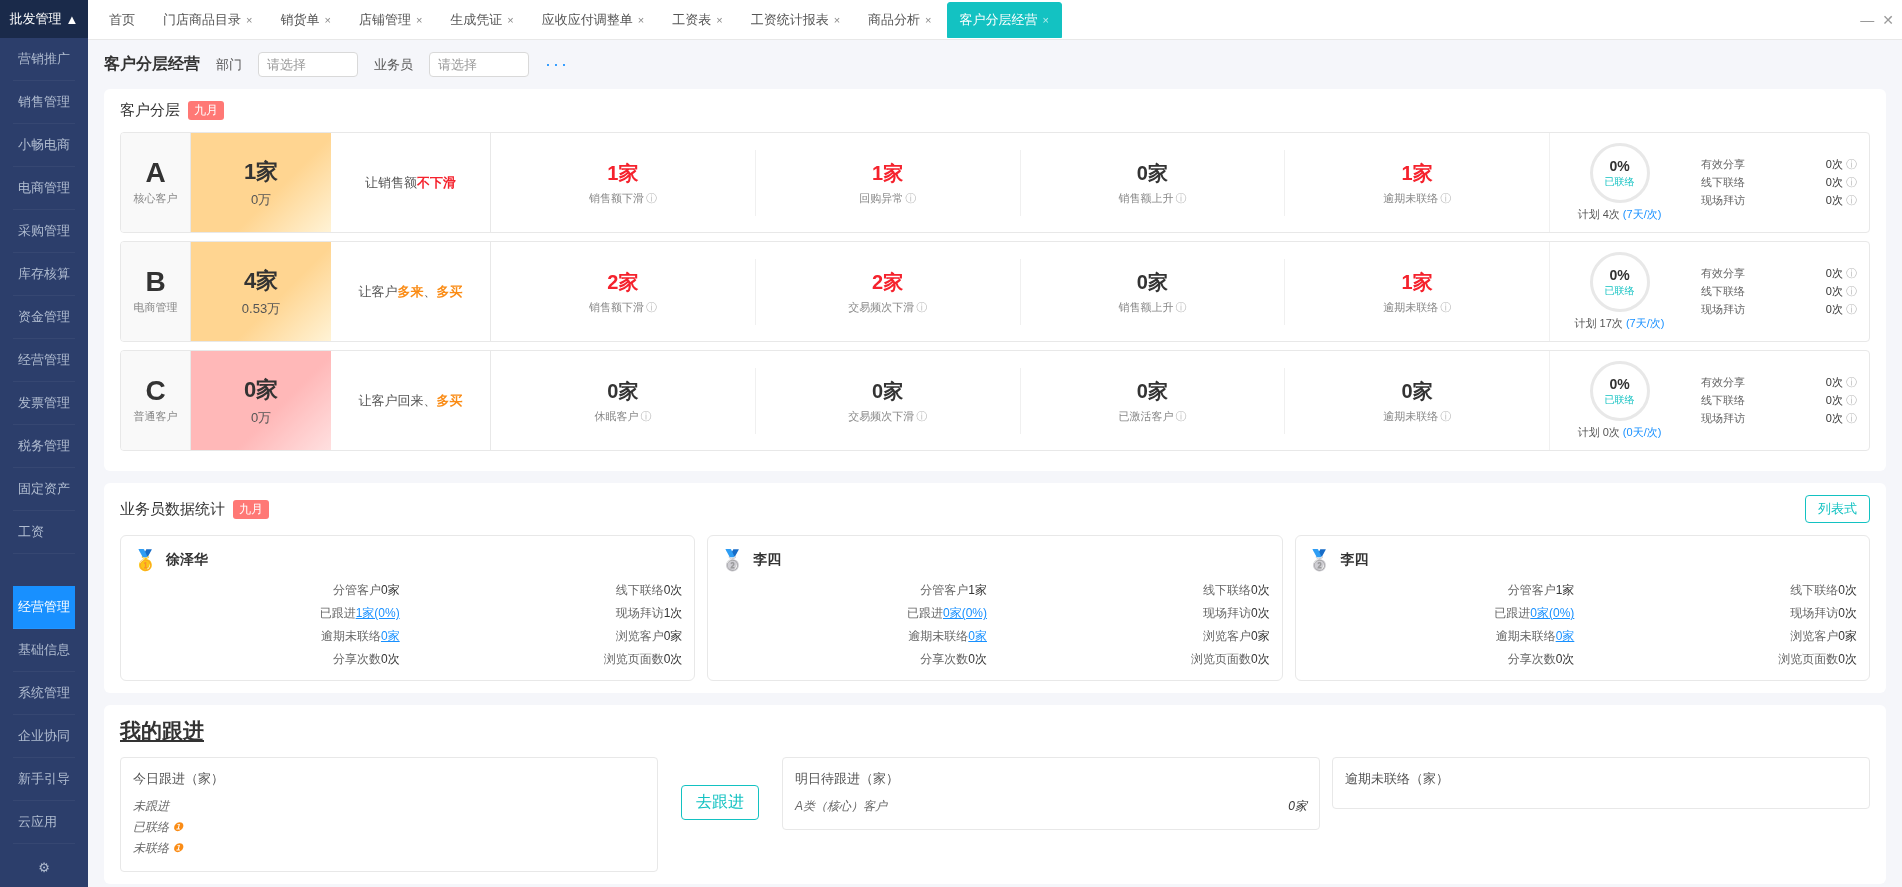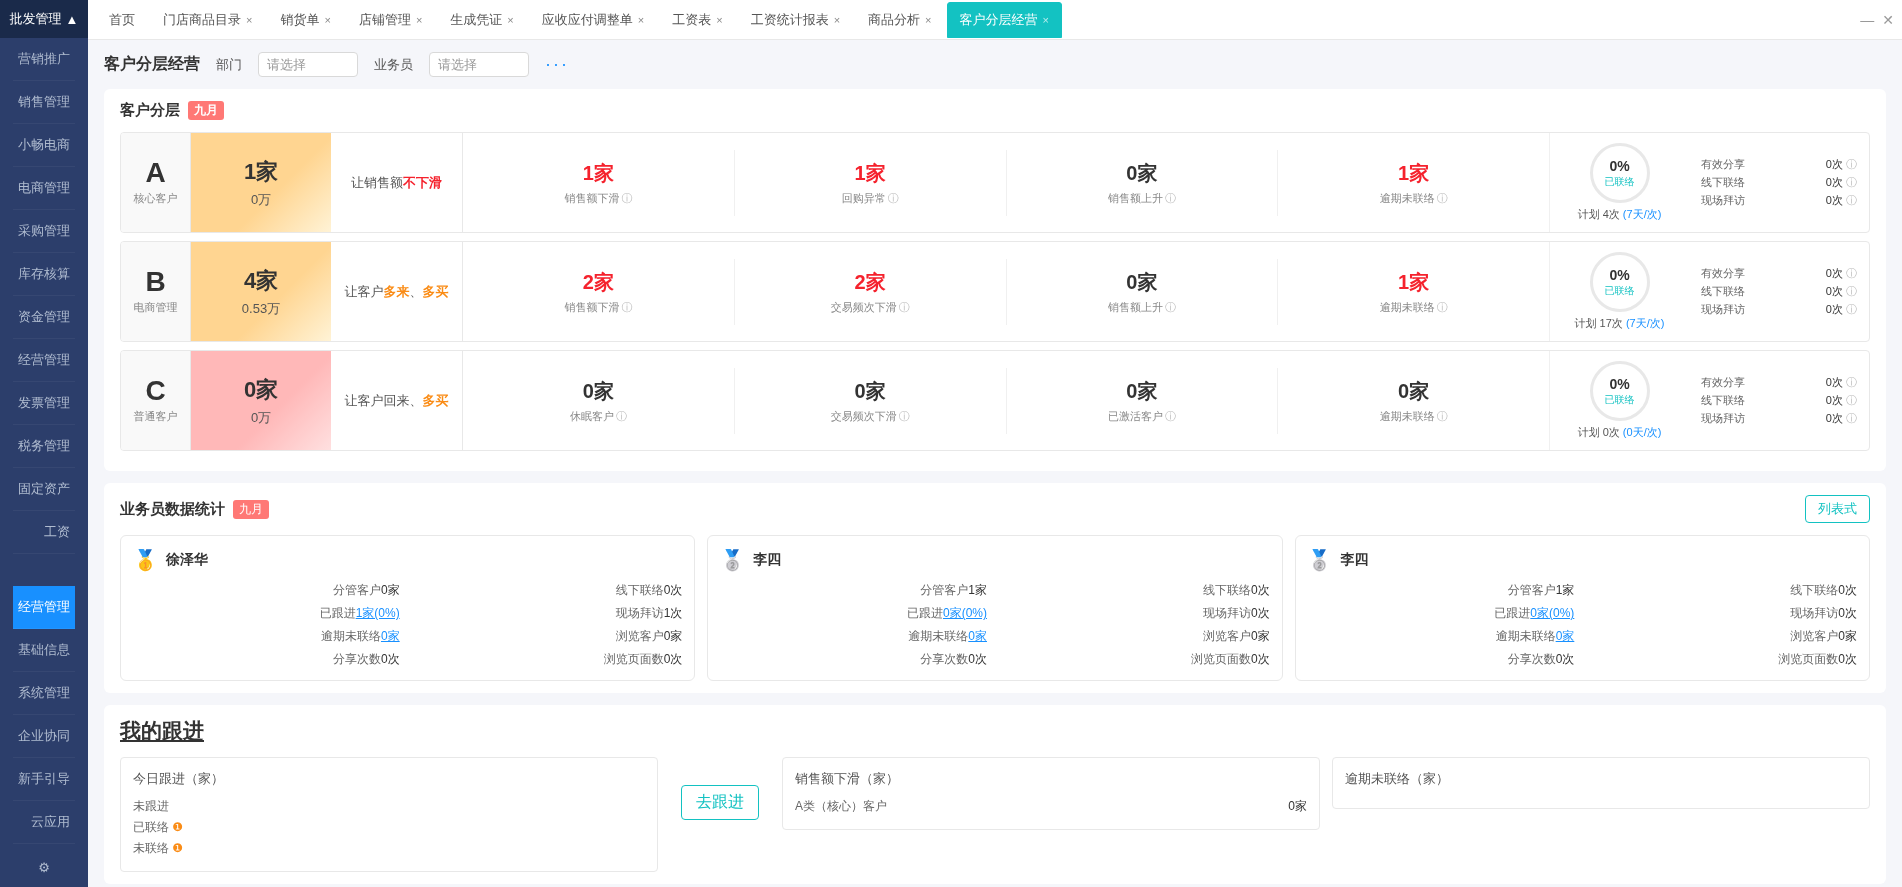--- a/index.html
+++ b/index.html
@@ -25,21 +25,21 @@
       font-size: 13px;
       color: #fff;
       display: flex;
       align-items: center;
       justify-content: center;
       gap: 4px;
       cursor: pointer;
     }
     .sidebar-item {
       width: 100%;
-      text-align: right;
+      text-align: left;
       padding: 12px 5px;
       color: #b0bcd0;
       cursor: pointer;
       font-size: 13px;
       border-bottom: 1px solid rgba(255,255,255,0.05);
     }
     .sidebar-item.active { background: #1890ff; color: #fff; margin-top: 32px; }
     .sidebar-bottom {
       margin-top: auto;
       width: 100%;
@@ -126,21 +126,21 @@
       border-radius: 6px;
       padding: 12px 16px;
       margin-bottom: 12px;
     }
     .section-header {
       display: flex;
       align-items: flex-end;
       gap: 8px;
       margin-bottom: 12px;
       font-size: 15px;
-      font-weight: 700;
+      font-weight: 400;
       color: #333;
     }
     .section-tag {
       background: #ff7875;
       color: #fff;
       border-radius: 3px;
       padding: 1px 6px;
       font-size: 12px;
     }
 
@@ -180,21 +180,21 @@
       padding: 10px;
       position: relative;
     }
     .tier-volume-a { background: linear-gradient(135deg, #ffd591 60%, #fff3d6 100%); }
     .tier-volume-b { background: linear-gradient(135deg, #ffd591 60%, #fff3d6 100%); }
     .tier-volume-c { background: linear-gradient(135deg, #ffb8b8 60%, #ffe0e0 100%); }
     .tier-count { font-size: 22px; font-weight: bold; color: #333; }
     .tier-amount { font-size: 13px; color: #555; margin-top: 4px; }
 
     .tier-strategy {
-      width: 132px;
+      width: 160px;
       display: flex;
       align-items: center;
       justify-content: center;
       padding: 10px;
       font-size: 13px;
       color: #555;
       border-right: 1px solid #e8e8e8;
     }
     .highlight-red { color: #f5222d; font-weight: bold; }
     .highlight-orange { color: #fa8c16; font-weight: bold; }
@@ -336,21 +336,21 @@
       color: #13c2c2;
       border-radius: 4px;
       padding: 6px 14px;
       cursor: pointer;
       font-size: 16px;
       display: flex;
       align-items: center;
       justify-content: center;
       margin-top: 20px;
     }
-    .followup-row { display: flex; justify-content: space-between; font-size: 12px; color: #666; padding: 2px 0; }
+    .followup-row { display: flex; justify-content: space-between; font-size: 12px; color: #666; padding: 2px 0; font-style: italic; }
     .followup-val { color: #333; }
 
     
     ::-webkit-scrollbar { width: 4px; height: 4px; }
     ::-webkit-scrollbar-thumb { background: #ccc; border-radius: 2px; }
   </style>
 </head>
 <body>
 
 <div class="sidebar">
@@ -773,21 +773,21 @@
           </div>
           <div class="followup-row">
             <span>未联络 <span style="color:#fa8c16">❶</span></span>
             <span class="followup-val"></span>
           </div>
         </div>
         <div style="display:flex;align-items:flex-start;justify-content:center;padding-top:8px;">
           <button class="followup-go-btn">去跟进</button>
         </div>
         <div class="followup-box">
-          <div class="followup-box-title">销售额下滑（家）</div>
+          <div class="followup-box-title">明日待跟进（家）</div>
           <div class="followup-row">
             <span>A类（核心）客户</span>
             <span class="followup-val">0家</span>
           </div>
         </div>
         <div class="followup-box">
           <div class="followup-box-title">逾期未联络（家）</div>
         </div>
       </div>
     </div>

